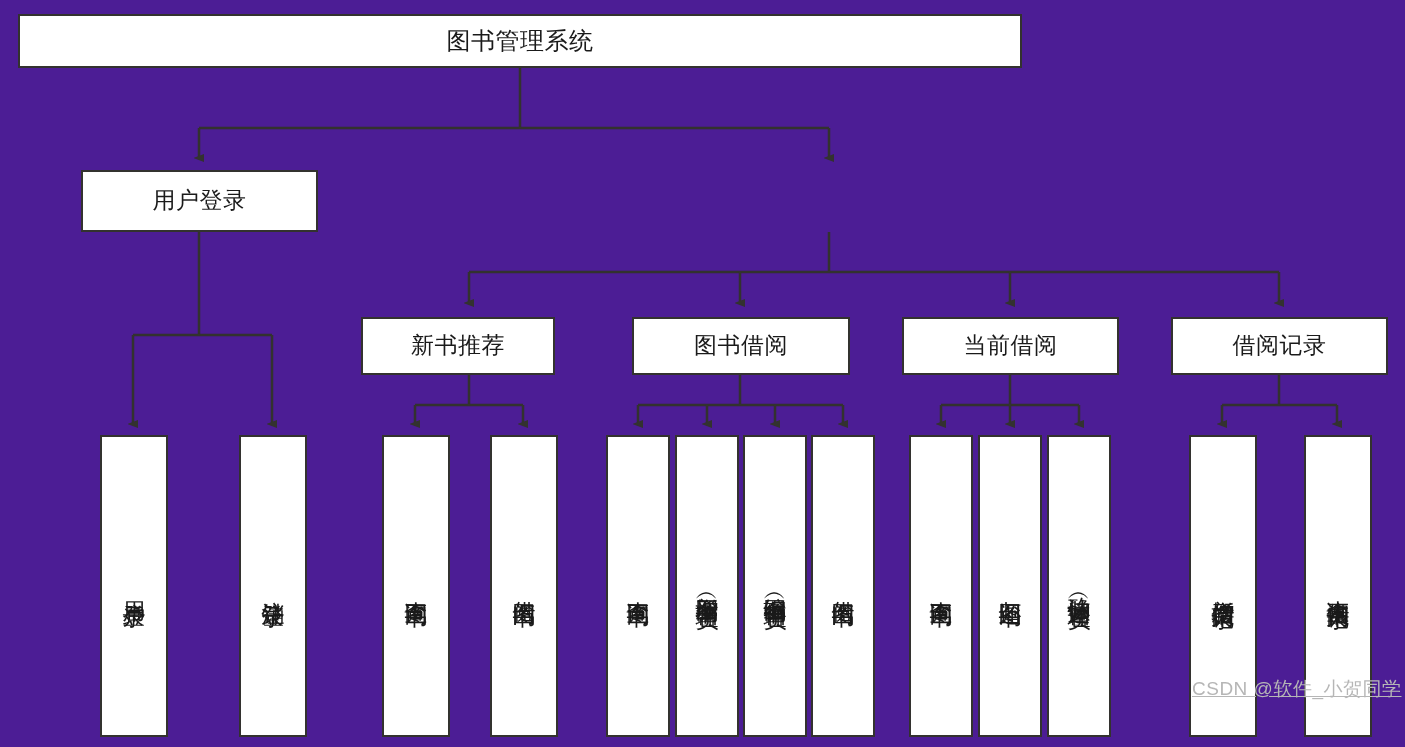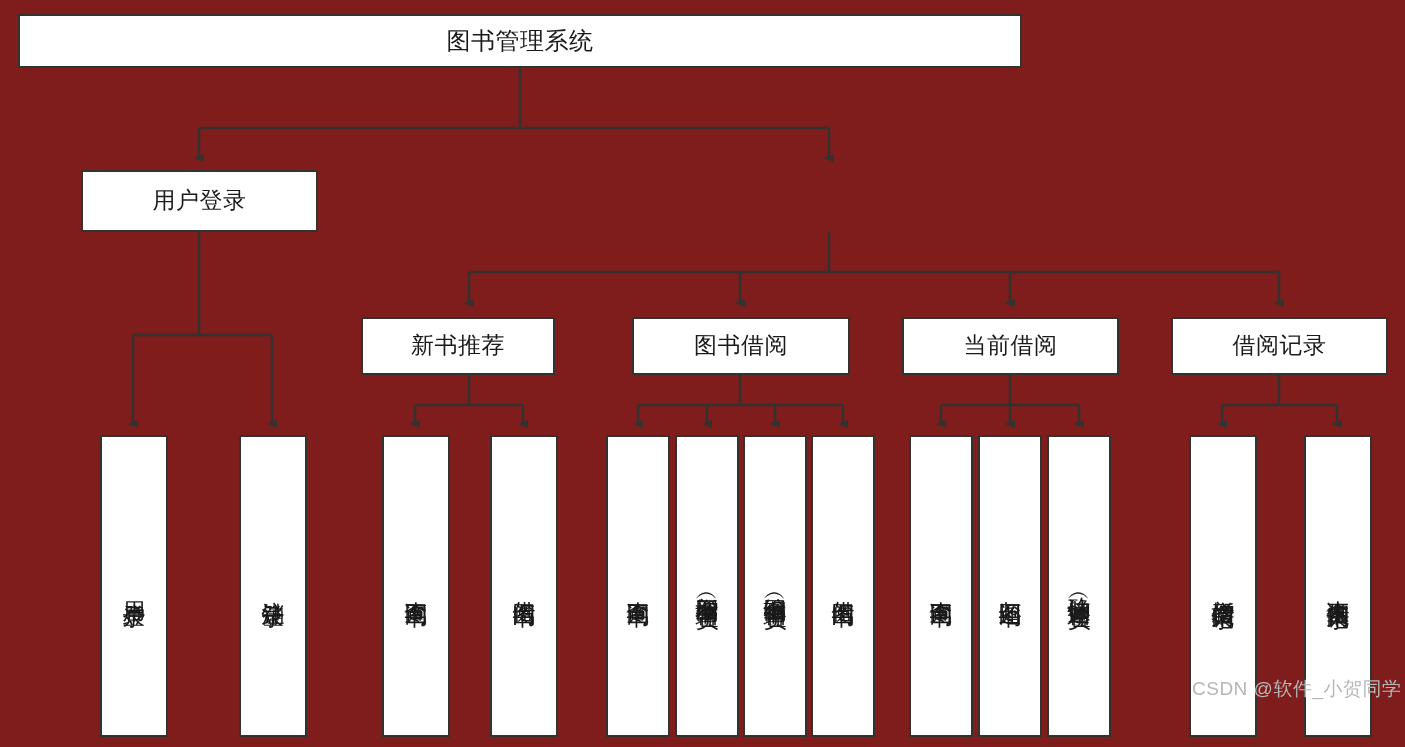--- a/index.html
+++ b/index.html
@@ -7,21 +7,21 @@
     padding: 0;
     background: #ffffff;
   }
   body {
     font-family: "Liberation Sans", "DejaVu Sans", sans-serif;
   }
   #canvas {
     position: relative;
     width: 1405px;
     height: 747px;
-    background: #7f1d1d;
+    background: #4c1d95;
     overflow: hidden;
   }
   svg.wires {
     position: absolute;
     left: 0;
     top: 0;
     width: 1405px;
     height: 747px;
     pointer-events: none;
   }
@@ -184,15 +184,15 @@
     <span class="node-label">确认归还（管理员）</span>
   </div>
 
   <div class="node v-node" style="left:1189px; top:435px; width:68px; height:302px;">
     <span class="node-label">新增借阅记录</span>
   </div>
   <div class="node v-node" style="left:1304px; top:435px; width:68px; height:302px;">
     <span class="node-label">查询借阅记录</span>
   </div>
 
-  <div class="watermark" style="left:1192px; top:676px;">CSDN @软件_小贺同学</div>
+  <div class="watermark" style="left:1192px; top:676px;text-decoration:underline;">CSDN @软件_小贺同学</div>
 
 </div>
 
 </body></html>

